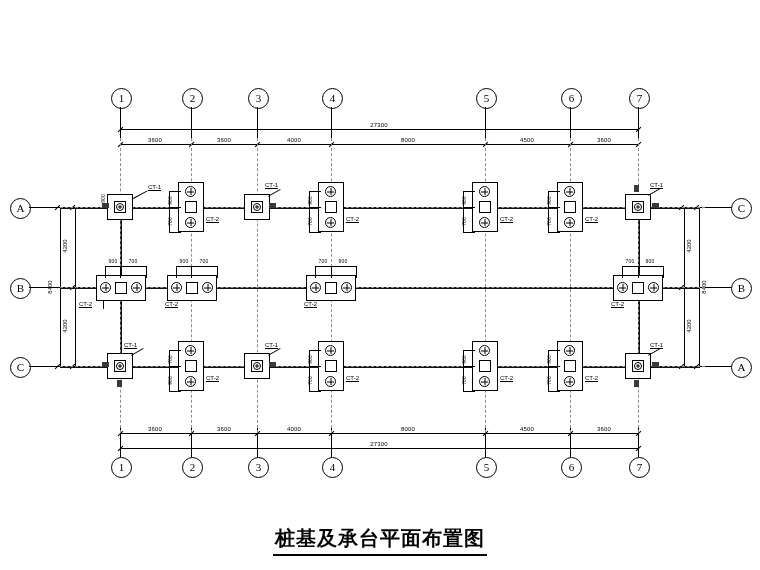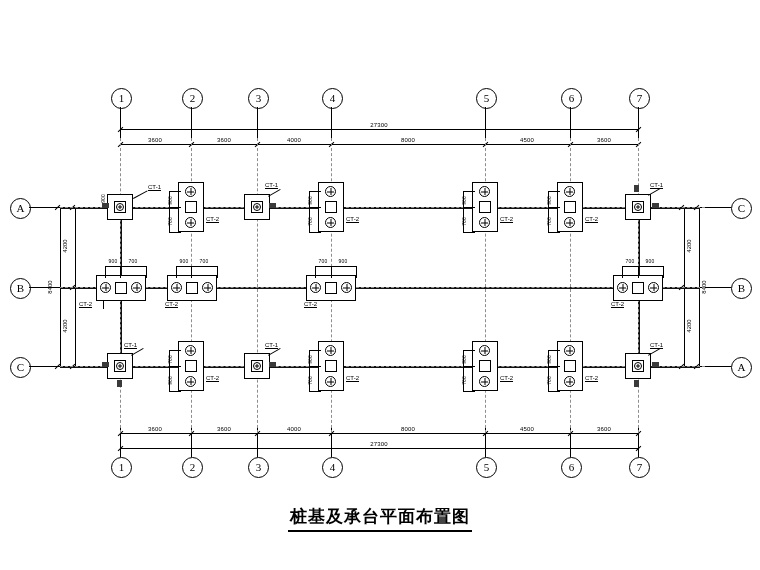--- a/index.html
+++ b/index.html
@@ -41,22 +41,22 @@
   .col{position:absolute;border:1.1px solid #000;background:#fff;box-sizing:border-box;}
 
   .lbl{position:absolute;font-size:6px;line-height:1;white-space:nowrap;color:#000;}
   .lbl u{text-decoration:underline;text-underline-offset:1px;}
 
   .leader{position:absolute;background:#000;height:1px;transform-origin:0 0;}
 
   
   #title-wrap{position:absolute;left:0;top:505px;width:760px;text-align:center;}
   #main-title{font-family:"DejaVu Sans","Liberation Sans",sans-serif;font-weight:bold;
-              font-size:17px;letter-spacing:1px;display:inline-block;
-              border-bottom:2.5px solid #000;padding:0 2px 2px 2px;}
+              font-size:20px;letter-spacing:1px;display:inline-block;
+              border-bottom:2.5px solid #000;padding:0 2px 2px 2px;margin-top:20px;}
   #sub-title{position:absolute;left:0;top:541px;width:760px;text-align:center;
              font-size:8px;font-family:"DejaVu Sans","Liberation Sans",sans-serif;}
 
   .hatch{position:absolute;background:#3a3a3a;}
 </style>
 </head>
 <body>
 
 <div id="sheet">
 

